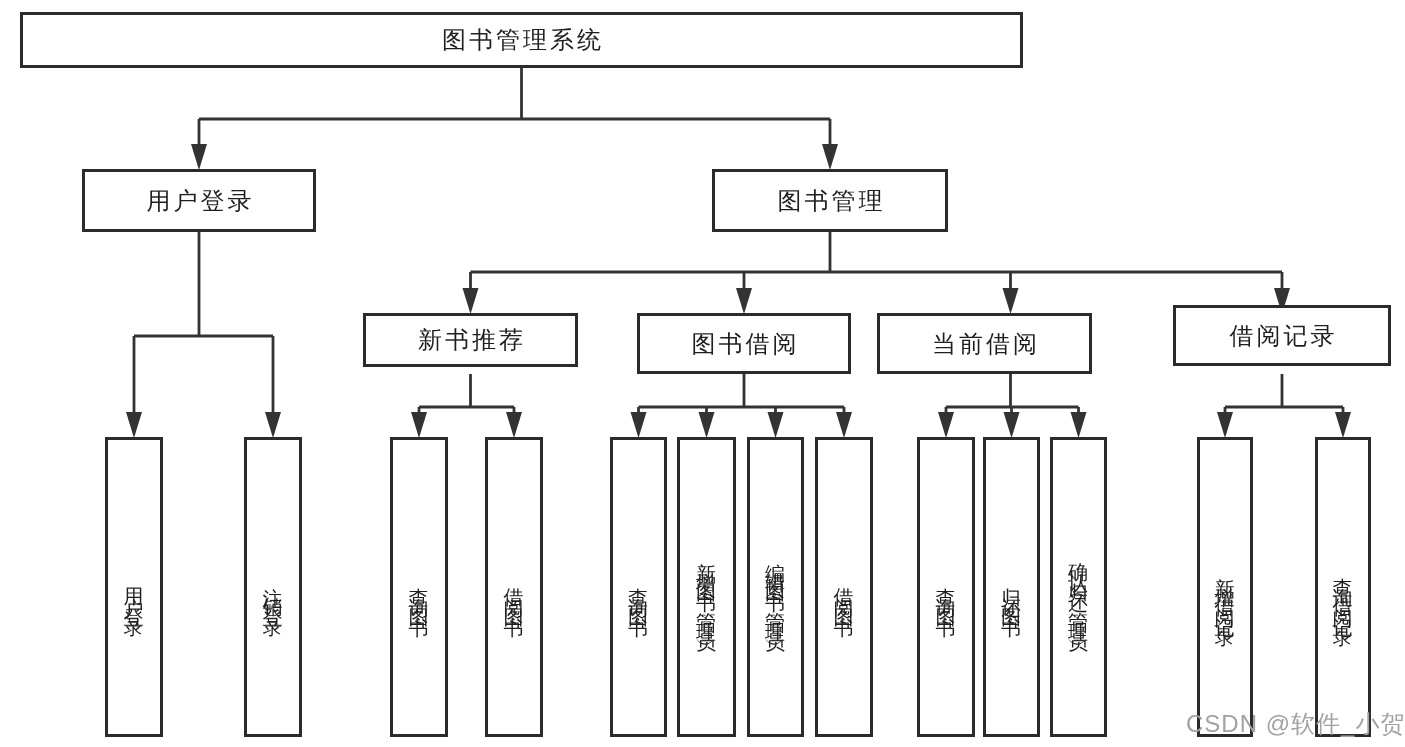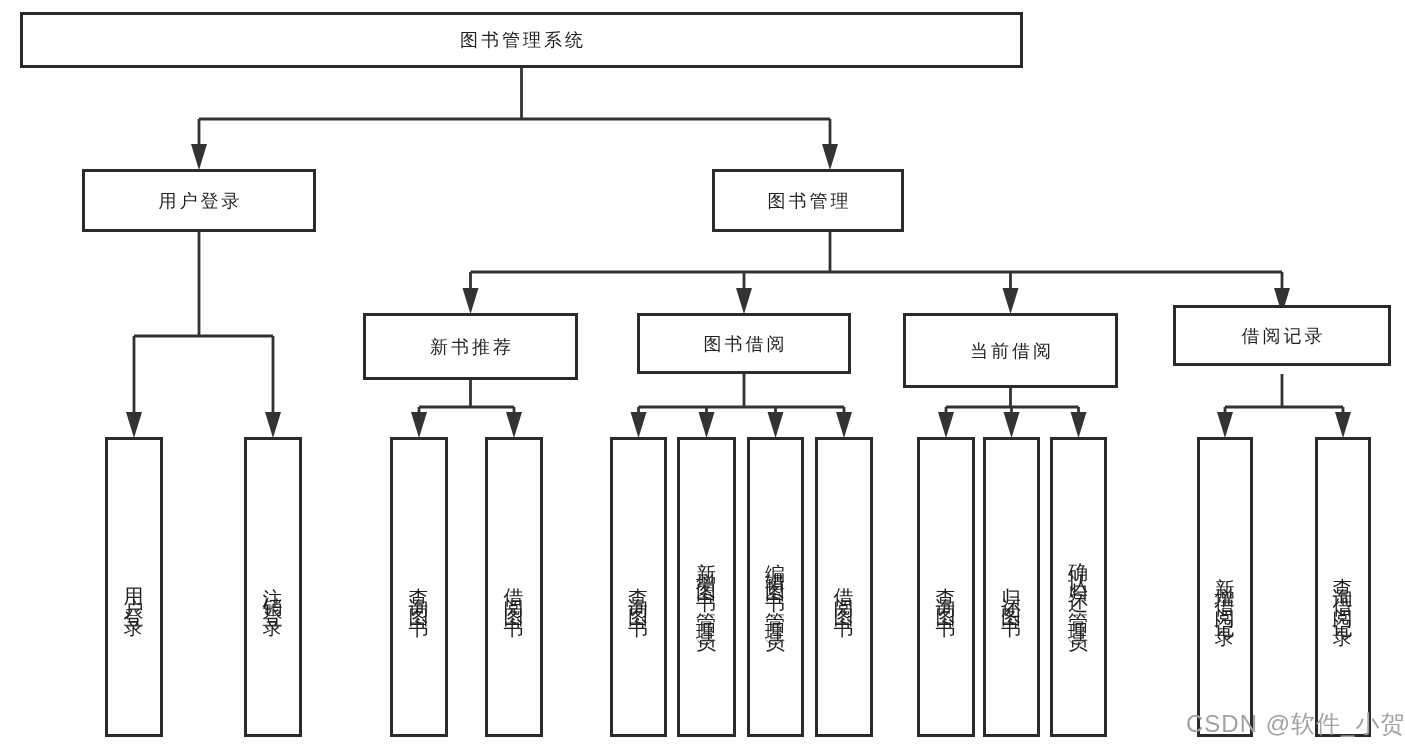--- a/index.html
+++ b/index.html
@@ -24,21 +24,21 @@
     box-sizing:border-box;
     background:var(--fill);
     border:3px solid var(--border);
     display:flex;
     align-items:center;
     justify-content:center;
     color:var(--text);
     z-index:2;
   }
   .node.h .lbl{
-    font-size:18px;
+    font-size:24px;
     letter-spacing:3px;
     margin-right:-3px;
     white-space:nowrap;
   }
   .node.v .lbl{
     writing-mode:vertical-rl;
     text-orientation:mixed;
     font-size:20px;
     letter-spacing:10px;
     margin-bottom:-10px;
@@ -120,24 +120,24 @@
       </div>
       <div class="node h" style="left: 82px; top: 169px; width: 234px; height: 63px;">
         <span class="lbl">用户登录</span>
       </div>
       <div class="node v" style="left: 105px; top: 437px; width: 58px; height: 300px;">
         <span class="lbl">用户登录</span>
       </div>
       <div class="node v" style="left: 244px; top: 437px; width: 58px; height: 300px;">
         <span class="lbl">注销登录</span>
       </div>
-      <div class="node h" style="left: 712px; top: 169px; width: 192px; height: 63px;">
+      <div class="node h" style="left: 712px; top: 169px; width: 236px; height: 63px;">
         <span class="lbl">图书管理</span>
       </div>
-      <div class="node h" style="left: 363px; top: 313px; width: 215px; height: 67px;">
+      <div class="node h" style="left: 363px; top: 313px; width: 215px; height: 54px;">
         <span class="lbl">新书推荐</span>
       </div>
       <div class="node v" style="left: 390px; top: 437px; width: 58px; height: 300px;">
         <span class="lbl">查询图书</span>
       </div>
       <div class="node v" style="left: 485px; top: 437px; width: 58px; height: 300px;">
         <span class="lbl">借阅图书</span>
       </div>
       <div class="node h" style="left: 637px; top: 313px; width: 214px; height: 61px; text-align: center;">
         <span class="lbl">图书借阅</span>
@@ -147,21 +147,21 @@
       </div>
       <div class="node v" style="left: 677px; top: 437px; width: 59px; height: 300px;">
         <span class="lbl">新增图书（管理员）</span>
       </div>
       <div class="node v" style="left: 747px; top: 437px; width: 57px; height: 300px;">
         <span class="lbl">编辑图书（管理员）</span>
       </div>
       <div class="node v" style="left: 815px; top: 437px; width: 58px; height: 300px;">
         <span class="lbl">借阅图书</span>
       </div>
-      <div class="node h" style="left: 903px; top: 313px; width: 215px; height: 75px; text-align: right;">
+      <div class="node h" style="left: 877px; top: 313px; width: 215px; height: 61px; text-align: right;">
         <span class="lbl">当前借阅</span>
       </div>
       <div class="node v" style="left: 917px; top: 437px; width: 58px; height: 300px;">
         <span class="lbl">查询图书</span>
       </div>
       <div class="node v" style="left: 983px; top: 437px; width: 57px; height: 300px;">
         <span class="lbl">归还图书</span>
       </div>
       <div class="node v" style="left: 1050px; top: 437px; width: 57px; height: 300px;">
         <span class="lbl">确认归还（管理员）</span>

